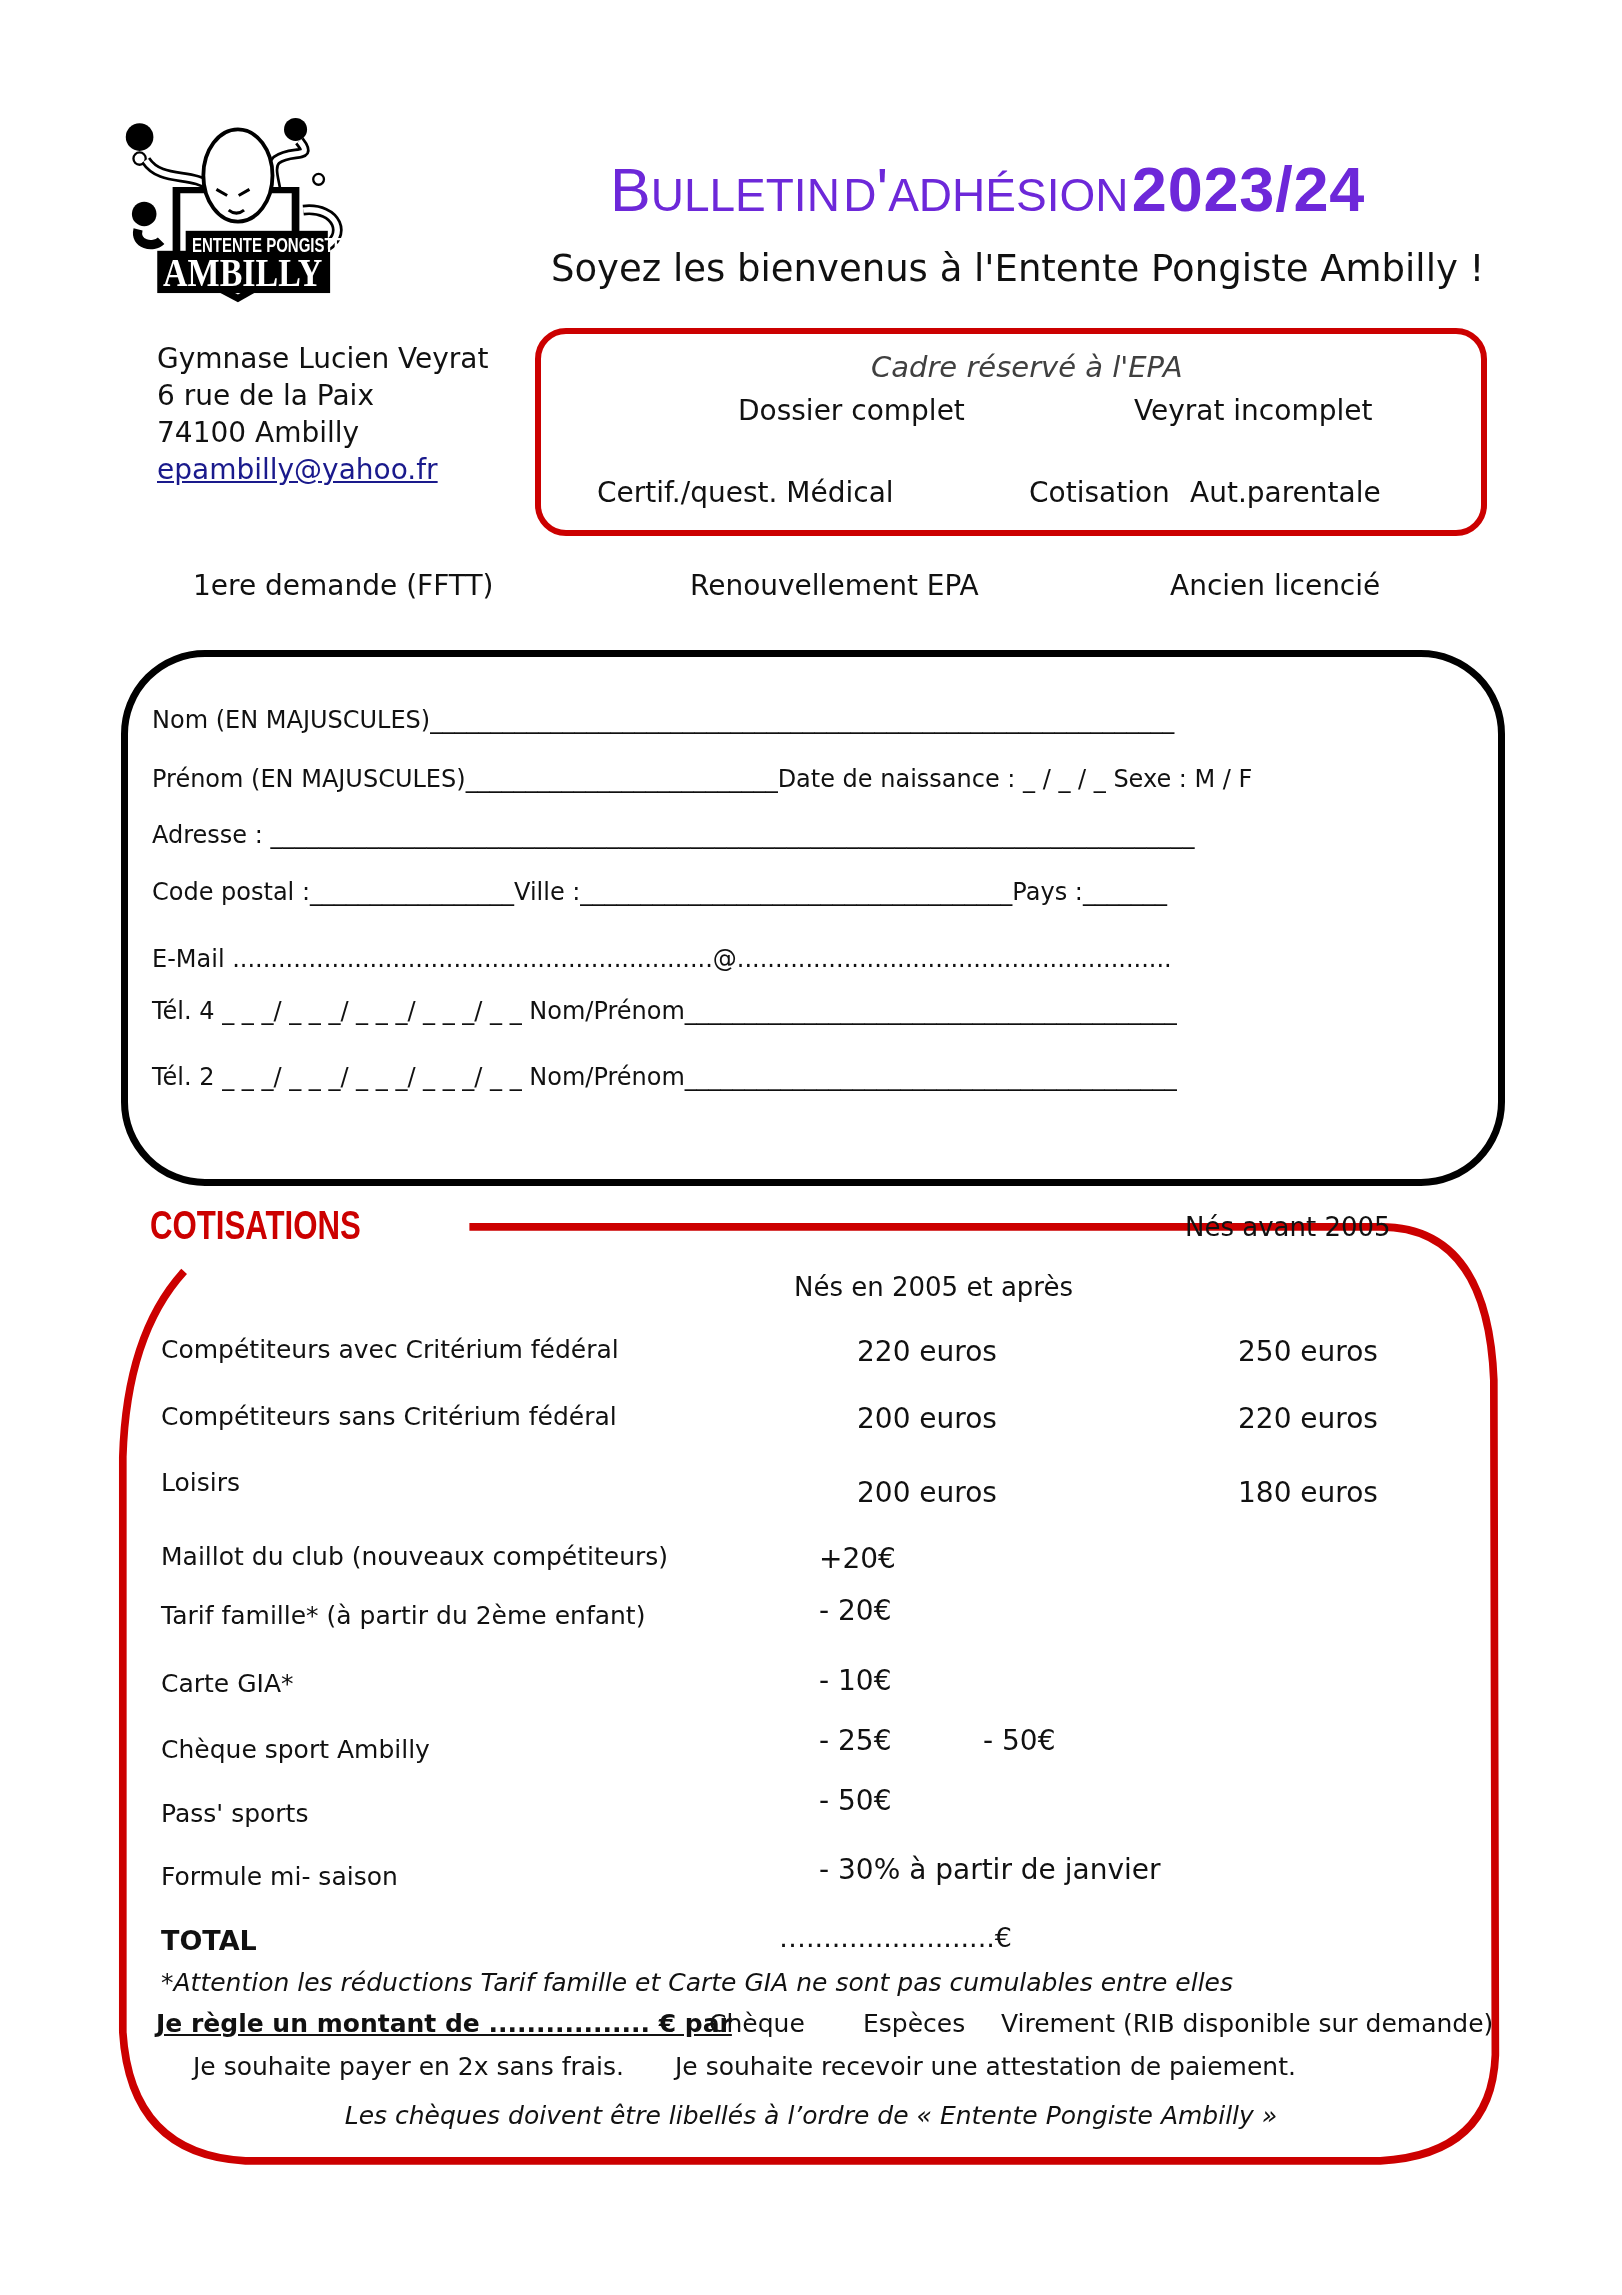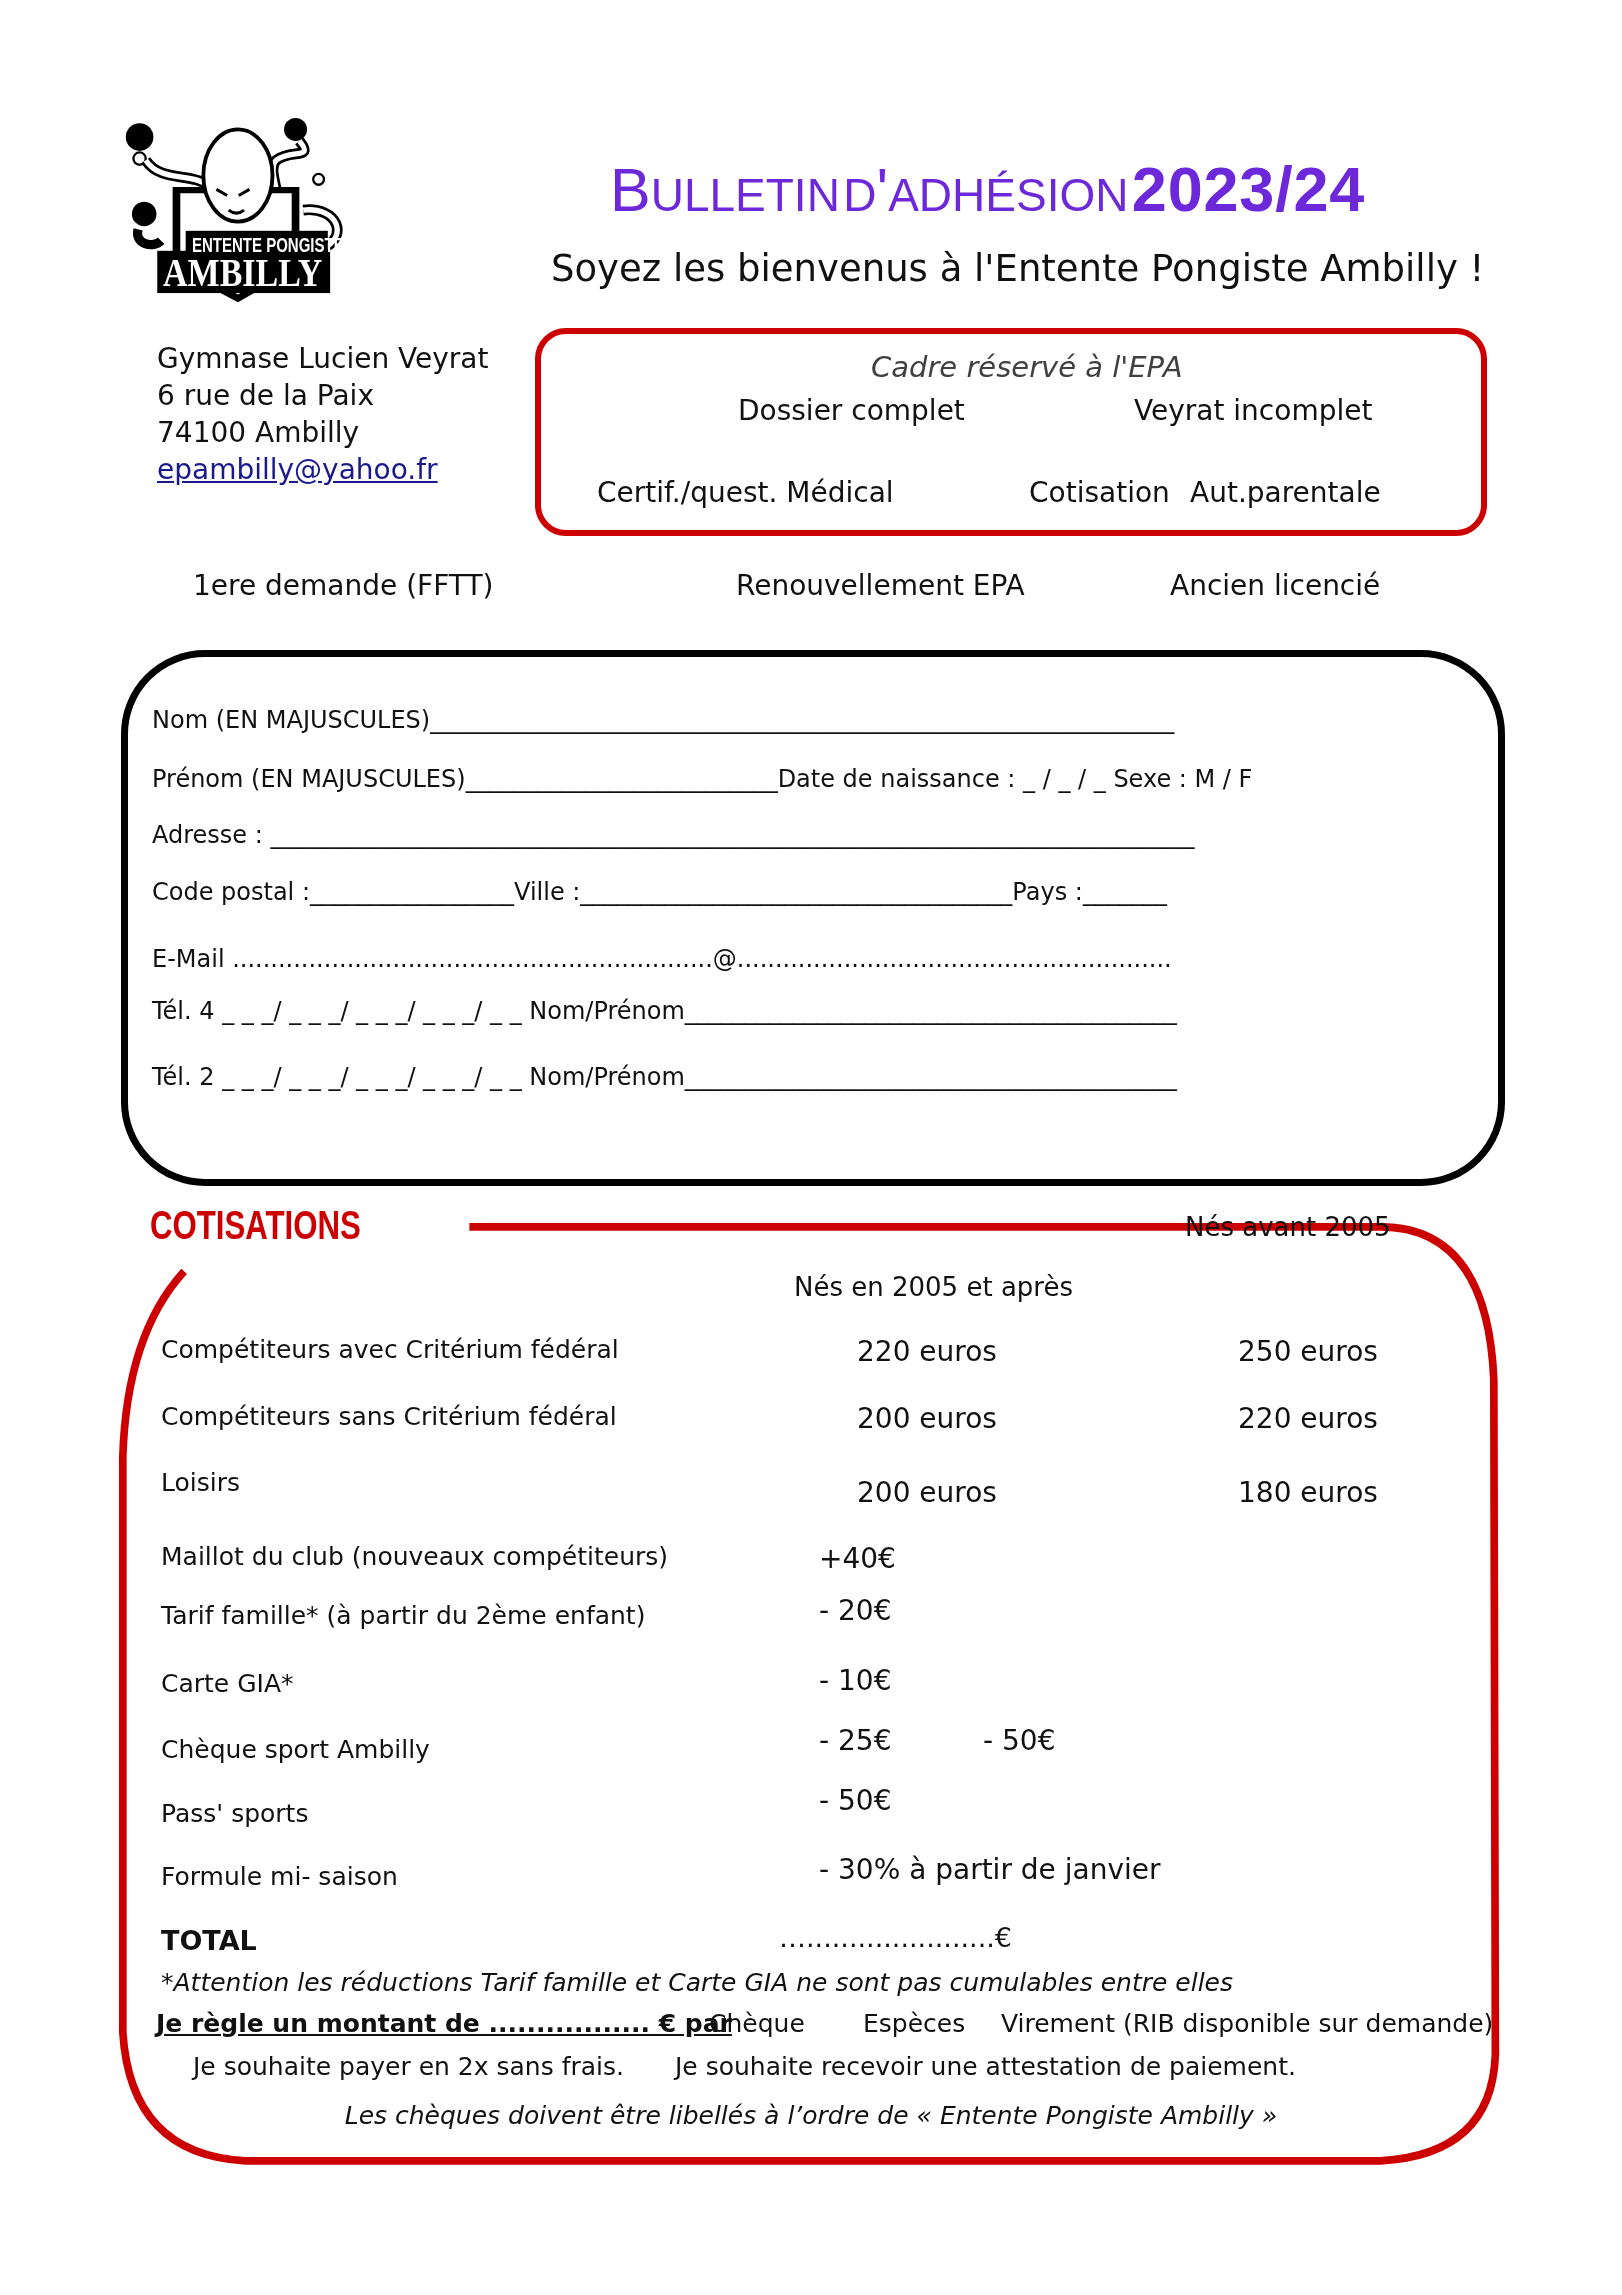--- a/index.html
+++ b/index.html
@@ -96,21 +96,21 @@
 
 <div id="epa-box" class="abs"></div>
 <div class="abs epa-title" style="left:871px;top:350px;">Cadre réservé à l'EPA</div>
 <div class="abs epa-lbl" style="left:738px;top:394px;">Dossier complet</div>
 <div class="abs epa-lbl" style="left:1134px;top:394px;">Veyrat incomplet</div>
 <div class="abs epa-lbl" style="left:597px;top:476px;">Certif./quest. Médical</div>
 <div class="abs epa-lbl" style="left:1029px;top:476px;">Cotisation</div>
 <div class="abs epa-lbl" style="left:1190px;top:476px;">Aut.parentale</div>
 
 <div class="abs req" style="left:193px;">1ere demande (FFTT)</div>
-<div class="abs req" style="left:690px;margin-left:46px;">Renouvellement EPA</div>
+<div class="abs req" style="left:690px;">Renouvellement EPA</div>
 <div class="abs req" style="left:1170px;">Ancien licencié</div>
 
 <div id="info-box" class="abs"></div>
 <div class="abs field" style="top:706px;">Nom (EN  MAJUSCULES)______________________________________________________________</div>
 <div class="abs field" style="top:765px;">Prénom (EN  MAJUSCULES)__________________________Date de naissance  :   _ / _   / _ Sexe   :  M   /   F</div>
 <div class="abs field" style="top:821px;">Adresse : _____________________________________________________________________________</div>
 <div class="abs field" style="top:878px;">Code postal   :_________________Ville   :____________________________________Pays   :_______</div>
 <div class="abs field" style="top:945px;">E-Mail ...............................................................@.........................................................</div>
 <div class="abs field" style="top:997px;">Tél. 4   _ _ _/  _ _ _/  _ _ _/  _ _ _/  _ _ Nom/Prénom_________________________________________</div>
 <div class="abs field" style="top:1063px;">Tél. 2   _ _ _/  _ _ _/  _ _ _/  _ _ _/  _ _ Nom/Prénom_________________________________________</div>
@@ -129,21 +129,21 @@
 
 <div class="abs row-lbl" style="top:1402px;">Compétiteurs sans Critérium fédéral</div>
 <div class="abs price" style="left:857px;top:1402px;">200 euros</div>
 <div class="abs price" style="left:1238px;top:1402px;">220 euros</div>
 
 <div class="abs row-lbl" style="top:1468px;">Loisirs</div>
 <div class="abs price" style="left:857px;top:1476px;">200 euros</div>
 <div class="abs price" style="left:1238px;top:1476px;">180 euros</div>
 
 <div class="abs row-lbl" style="top:1542px;">Maillot du club (nouveaux compétiteurs)</div>
-<div class="abs adj" style="top:1542px;">+40€</div>
+<div class="abs adj" style="top:1542px;">+20€</div>
 
 <div class="abs row-lbl" style="top:1601px;">Tarif famille* (à partir du 2ème enfant)</div>
 <div class="abs adj" style="top:1594px;">- 20€</div>
 
 <div class="abs row-lbl" style="top:1669px;">Carte GIA*</div>
 <div class="abs adj" style="top:1664px;">- 10€</div>
 
 <div class="abs row-lbl" style="top:1735px;">Chèque sport Ambilly</div>
 <div class="abs adj" style="top:1724px;">- 25€</div>
 <div class="abs adj" style="left:983px;top:1724px;">- 50€</div>

